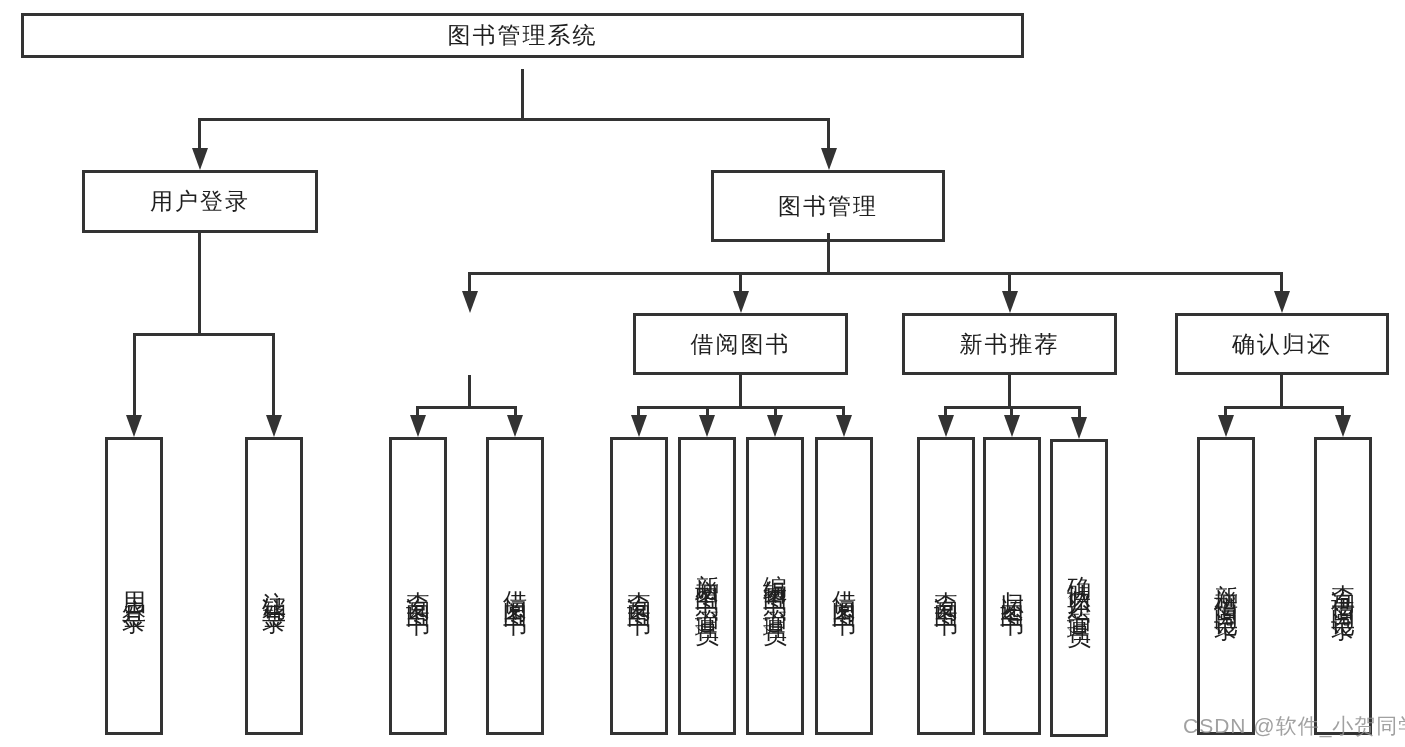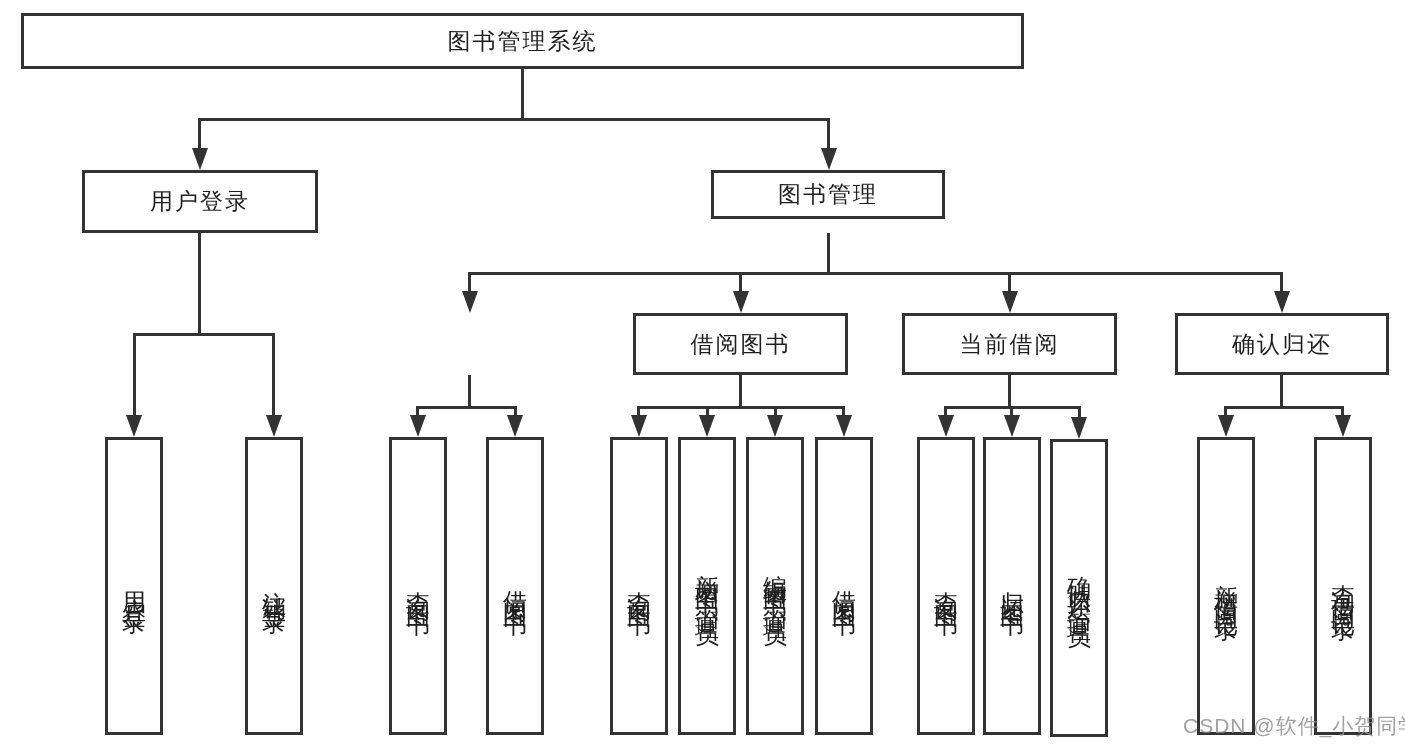--- a/index.html
+++ b/index.html
@@ -26,35 +26,35 @@
   .watermark{
     position:absolute;left:1183px;top:712px;font-size:21px;
     color:rgba(145,145,145,0.85);z-index:5;white-space:nowrap;letter-spacing:1px;
   }
 </style>
 </head>
 <body>
 
 <div class="canvas">
 
-  <div class="box hbox" style="left:21px;top:13px;width:1003px;height:56px;">
+  <div class="box hbox" style="left:21px;top:13px;width:1003px;height:45px;">
     <span>图书管理系统</span>
   </div>
 
   <div class="line" style="left:521px;top:69px;width:3px;height:49px;"></div>
   <div class="line" style="left:198px;top:118px;width:632px;height:3px;"></div>
   <div class="line" style="left:198px;top:121px;width:3px;height:28px;"></div>
   <div class="ahead" style="left:192px;top:148px;"></div>
   <div class="line" style="left:827px;top:121px;width:3px;height:28px;"></div>
   <div class="ahead" style="left:821px;top:148px;"></div>
 
   <div class="box hbox" style="left:82px;top:170px;width:236px;height:63px;">
     <span>用户登录</span>
   </div>
-  <div class="box hbox" style="left:711px;top:170px;width:234px;height:49px;">
+  <div class="box hbox" style="left:711px;top:170px;width:234px;height:72px;">
     <span>图书管理</span>
   </div>
 
   <div class="line" style="left:198px;top:233px;width:3px;height:102px;"></div>
   <div class="line" style="left:133px;top:333px;width:142px;height:3px;"></div>
   <div class="line" style="left:133px;top:336px;width:3px;height:80px;"></div>
   <div class="ahead" style="left:126px;top:415px;"></div>
   <div class="line" style="left:272px;top:336px;width:3px;height:80px;"></div>
   <div class="ahead" style="left:266px;top:415px;"></div>
 
@@ -66,21 +66,21 @@
   <div class="ahead" style="left:733px;top:291px;"></div>
   <div class="line" style="left:1008px;top:275px;width:3px;height:18px;"></div>
   <div class="ahead" style="left:1002px;top:291px;"></div>
   <div class="line" style="left:1280px;top:275px;width:3px;height:18px;"></div>
   <div class="ahead" style="left:1274px;top:291px;"></div>
 
   <div class="box hbox" style="left:633px;top:313px;width:215px;height:62px;">
     <span>借阅图书</span>
   </div>
   <div class="box hbox" style="left:902px;top:313px;width:215px;height:62px;">
-    <span>当前借阅</span>
+    <span>新书推荐</span>
   </div>
   <div class="box hbox" style="left:1175px;top:313px;width:214px;height:62px;">
     <span>确认归还</span>
   </div>
 
   <div class="line" style="left:468px;top:375px;width:3px;height:34px;"></div>
   <div class="line" style="left:416px;top:406px;width:101px;height:3px;"></div>
   <div class="line" style="left:416px;top:409px;width:3px;height:8px;"></div>
   <div class="ahead" style="left:410px;top:415px;"></div>
   <div class="line" style="left:514px;top:409px;width:3px;height:8px;"></div>

